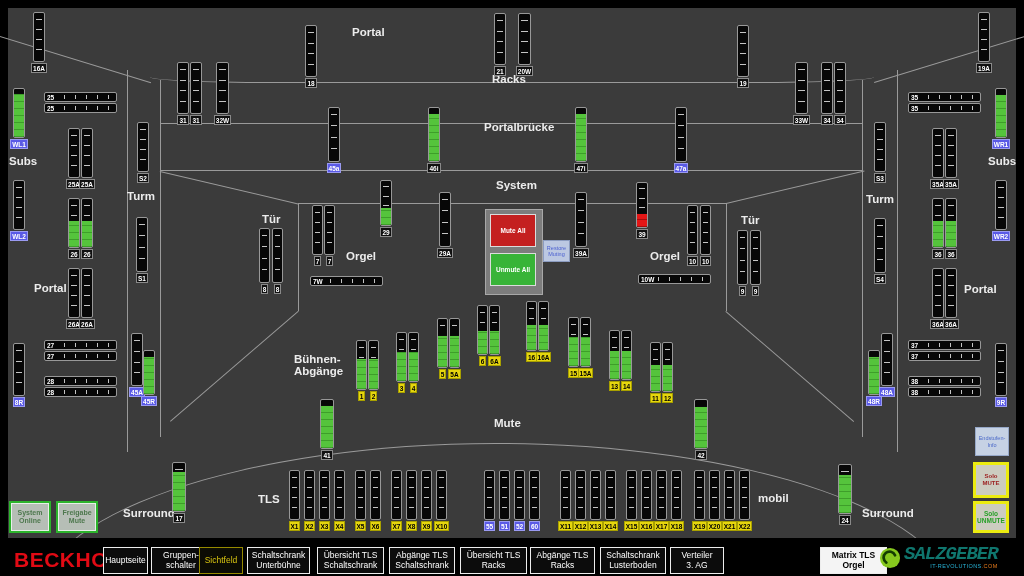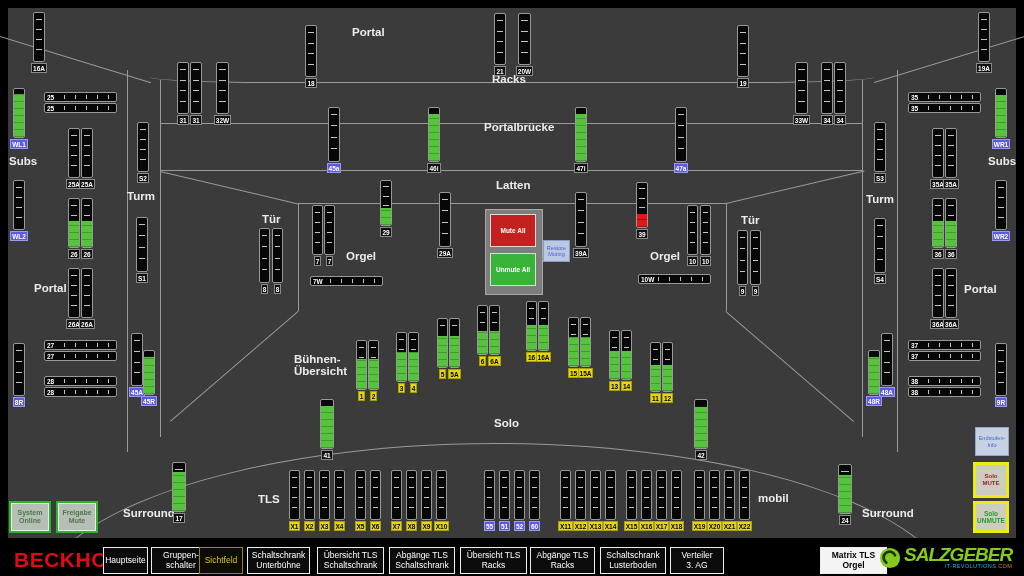--- a/index.html
+++ b/index.html
@@ -34,21 +34,21 @@
   #solo-mute{left:973px;top:462px;width:36px;height:36px;border:3px solid #ecec10;background:#ccccc0;color:#9c2020;font-size:6px;font-weight:bold;line-height:7px;}
   #solo-unmute{left:973px;top:501px;width:36px;height:32px;border:3px solid #ecec10;background:#ccccc0;color:#28a028;font-size:6.5px;font-weight:bold;line-height:7.5px;}
   
   #navbar{position:absolute;left:0;top:538px;width:1024px;height:38px;background:#000;z-index:10;}
   #brand{position:absolute;left:14px;top:10px;font-size:21px;font-weight:bold;color:#e00a14;letter-spacing:0.5px;}
   .navbtn{position:absolute;top:9px;height:27px;box-sizing:border-box;background:#0c0c0c;border:1px solid #ededed;color:#fff;font-size:8.5px;line-height:9.5px;display:flex;align-items:center;justify-content:center;text-align:center;white-space:pre-line;padding:0 2px;}
   .navbtn.active{color:#d8c410;border-color:#968a00;background:#0c0c04;}
   .navbtn.light{background:#f4f4f4;color:#000;font-weight:bold;}
   #salzgeber{position:absolute;left:879px;top:8px;display:flex;align-items:center;gap:3px;}
   .sz-col{display:flex;flex-direction:column;align-items:flex-end;}
-  .sz-name{font-size:19px;font-weight:bold;font-style:italic;color:#84cc16;letter-spacing:-1px;line-height:17px;}
+  .sz-name{font-size:19px;font-weight:bold;font-style:italic;color:#0f766e;letter-spacing:-1px;line-height:17px;font-family:Liberation Mono, monospace;}
   .sz-tag{font-size:5.5px;line-height:6px;color:#28b4d8;letter-spacing:0.4px;}
   .sz-tag .com{color:#e87c1c;}
 </style>
 </head>
 <body>
 
 <div id="screen">
   <div id="stage-bg"></div>
 
   <div class="line" style="left:0;top:36px;width:158px;height:1px;transform:rotate(17deg);"></div>
@@ -66,34 +66,34 @@
   <div class="line" style="left:298px;top:203px;width:1px;height:108px;"></div>
   <div class="line" style="left:726px;top:203px;width:1px;height:108px;"></div>
   <div class="line" style="left:170px;top:421px;width:169px;height:1px;transform:rotate(-40.7deg);"></div>
   <div class="line" style="left:726px;top:311px;width:169px;height:1px;transform:rotate(40.7deg);"></div>
   <div class="arc" style="left:35px;top:443px;width:920px;height:160px;"></div>
 
   <div id="labels-layer">
       <div class="zlabel" style="left: 352px; top: 26px;">Portal</div>
       <div class="zlabel" style="left: 492px; top: 73px;">Racks</div>
       <div class="zlabel" style="left: 484px; top: 121px;">Portalbrücke</div>
-      <div class="zlabel" style="left: 496px; top: 179px;">Latten</div>
+      <div class="zlabel" style="left: 496px; top: 179px;">System</div>
       <div class="zlabel" style="left: 262px; top: 213px;">Tür</div>
       <div class="zlabel" style="left: 741px; top: 214px;">Tür</div>
       <div class="zlabel" style="left: 346px; top: 250px;">Orgel</div>
       <div class="zlabel" style="left: 650px; top: 250px;">Orgel</div>
       <div class="zlabel" style="left: 127px; top: 190px;">Turm</div>
       <div class="zlabel" style="left: 866px; top: 193px;">Turm</div>
       <div class="zlabel" style="left: 9px; top: 155px;">Subs</div>
       <div class="zlabel" style="left: 988px; top: 155px;">Subs</div>
       <div class="zlabel" style="left: 34px; top: 282px;">Portal</div>
       <div class="zlabel" style="left: 964px; top: 283px;">Portal</div>
       <div class="zlabel" style="left: 294px; top: 353px;">Bühnen-
-Übersicht</div>
-      <div class="zlabel" style="left: 494px; top: 417px;">Solo</div>
+Abgänge</div>
+      <div class="zlabel" style="left: 494px; top: 417px;">Mute</div>
       <div class="zlabel" style="left: 123px; top: 507px;">Surround</div>
       <div class="zlabel" style="left: 862px; top: 507px;">Surround</div>
       <div class="zlabel" style="left: 258px; top: 493px;">TLS</div>
       <div class="zlabel" style="left: 758px; top: 492px;">mobil</div>
     </div>
   <div id="meters-layer">
       <div class="meter v" style="left: 33px; top: 12px; width: 12px;">
         <div class="mbody" style="width: 12px; height: 50px;">
           <i class="vtick" style="top: 12%;"></i>
           <i class="vtick" style="top: 33%;"></i>

